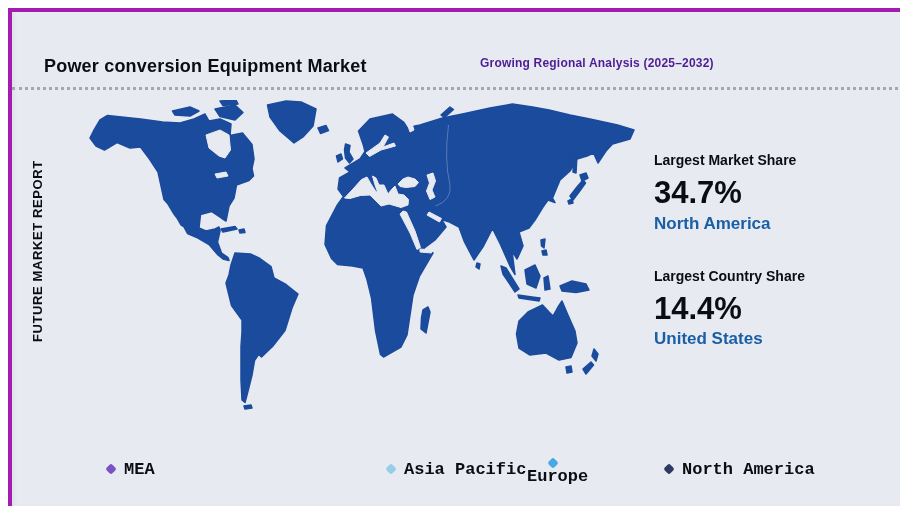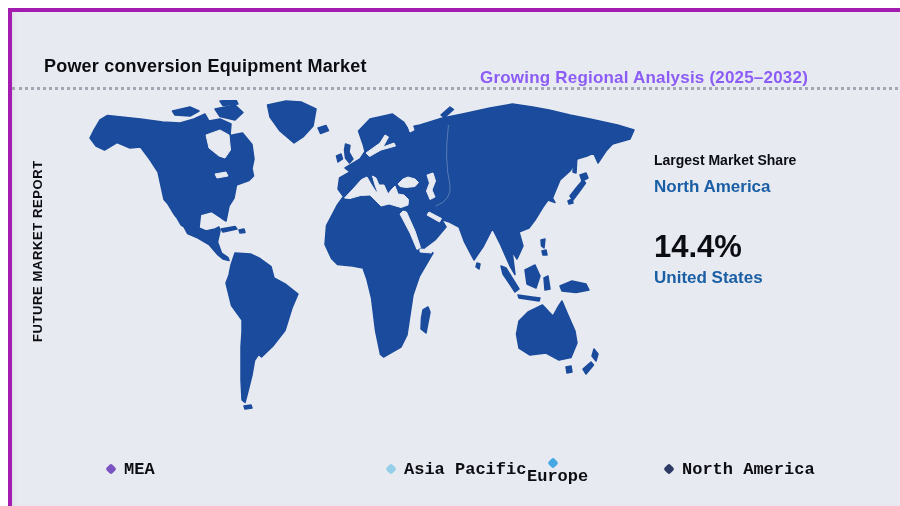--- a/index.html
+++ b/index.html
@@ -8,22 +8,22 @@
     position:relative;width:898px;height:504px;margin:8px;
     background:#e8eaf1;border:4px solid #a21caf;overflow:hidden;
     box-shadow:inset 0 -6px 8px -4px rgba(90,95,110,.45);
   }
   .titles{position:absolute;top:44px;left:0;width:100%;}
   .title-left{
     position:absolute;left:32px;top:0;font-size:18px;font-weight:bold;
     color:#0c0d12;letter-spacing:.2px;white-space:nowrap;
   }
   .title-right{
-    position:absolute;left:468px;top:12px;font-size:17px;font-weight:bold;
-    color:#8b5cf6;letter-spacing:.2px;white-space:nowrap;
+    position:absolute;left:468px;top:0;font-size:12px;font-weight:bold;
+    color:#4c1d95;letter-spacing:.2px;white-space:nowrap;
   }
   .divider{
     position:absolute;top:75px;left:0;width:100%;height:0;
     border-top:3px dotted #a4a7b4;
   }
   .watermark{
     position:absolute;left:18px;top:330px;transform:rotate(-90deg);
     transform-origin:left top;font-size:13px;font-weight:bold;color:#0c0d12;
     letter-spacing:.6px;white-space:nowrap;
   }
@@ -126,23 +126,25 @@
         <path class="sea" d="M718,224 L743,237 L739,244 L714,230 Z"></path>
         <path class="sea" d="M676,52 L684,48 L688,60 L680,64 Z"></path>
         <path class="borderline" d="M757,50 Q748,120 760,170 Q764,200 731,212"></path>
       </g>
     </svg>
   </div>
 
   <div class="stats">
     <div class="stat-block">
       <div class="stat-label">Largest Market Share</div>
+      <div class="stat-value">34.7%</div>
       <div class="stat-region">North America</div>
     </div>
     <div class="stat-block">
+      <div class="stat-label">Largest Country Share</div>
       <div class="stat-value">14.4%</div>
       <div class="stat-region">United States</div>
     </div>
   </div>
 
   <div class="legend">
     <div class="legend-item li-0">
       <span class="legend-swatch" style="background: rgb(123, 82, 193);"></span>
       <span class="legend-label">MEA</span>
     </div>

